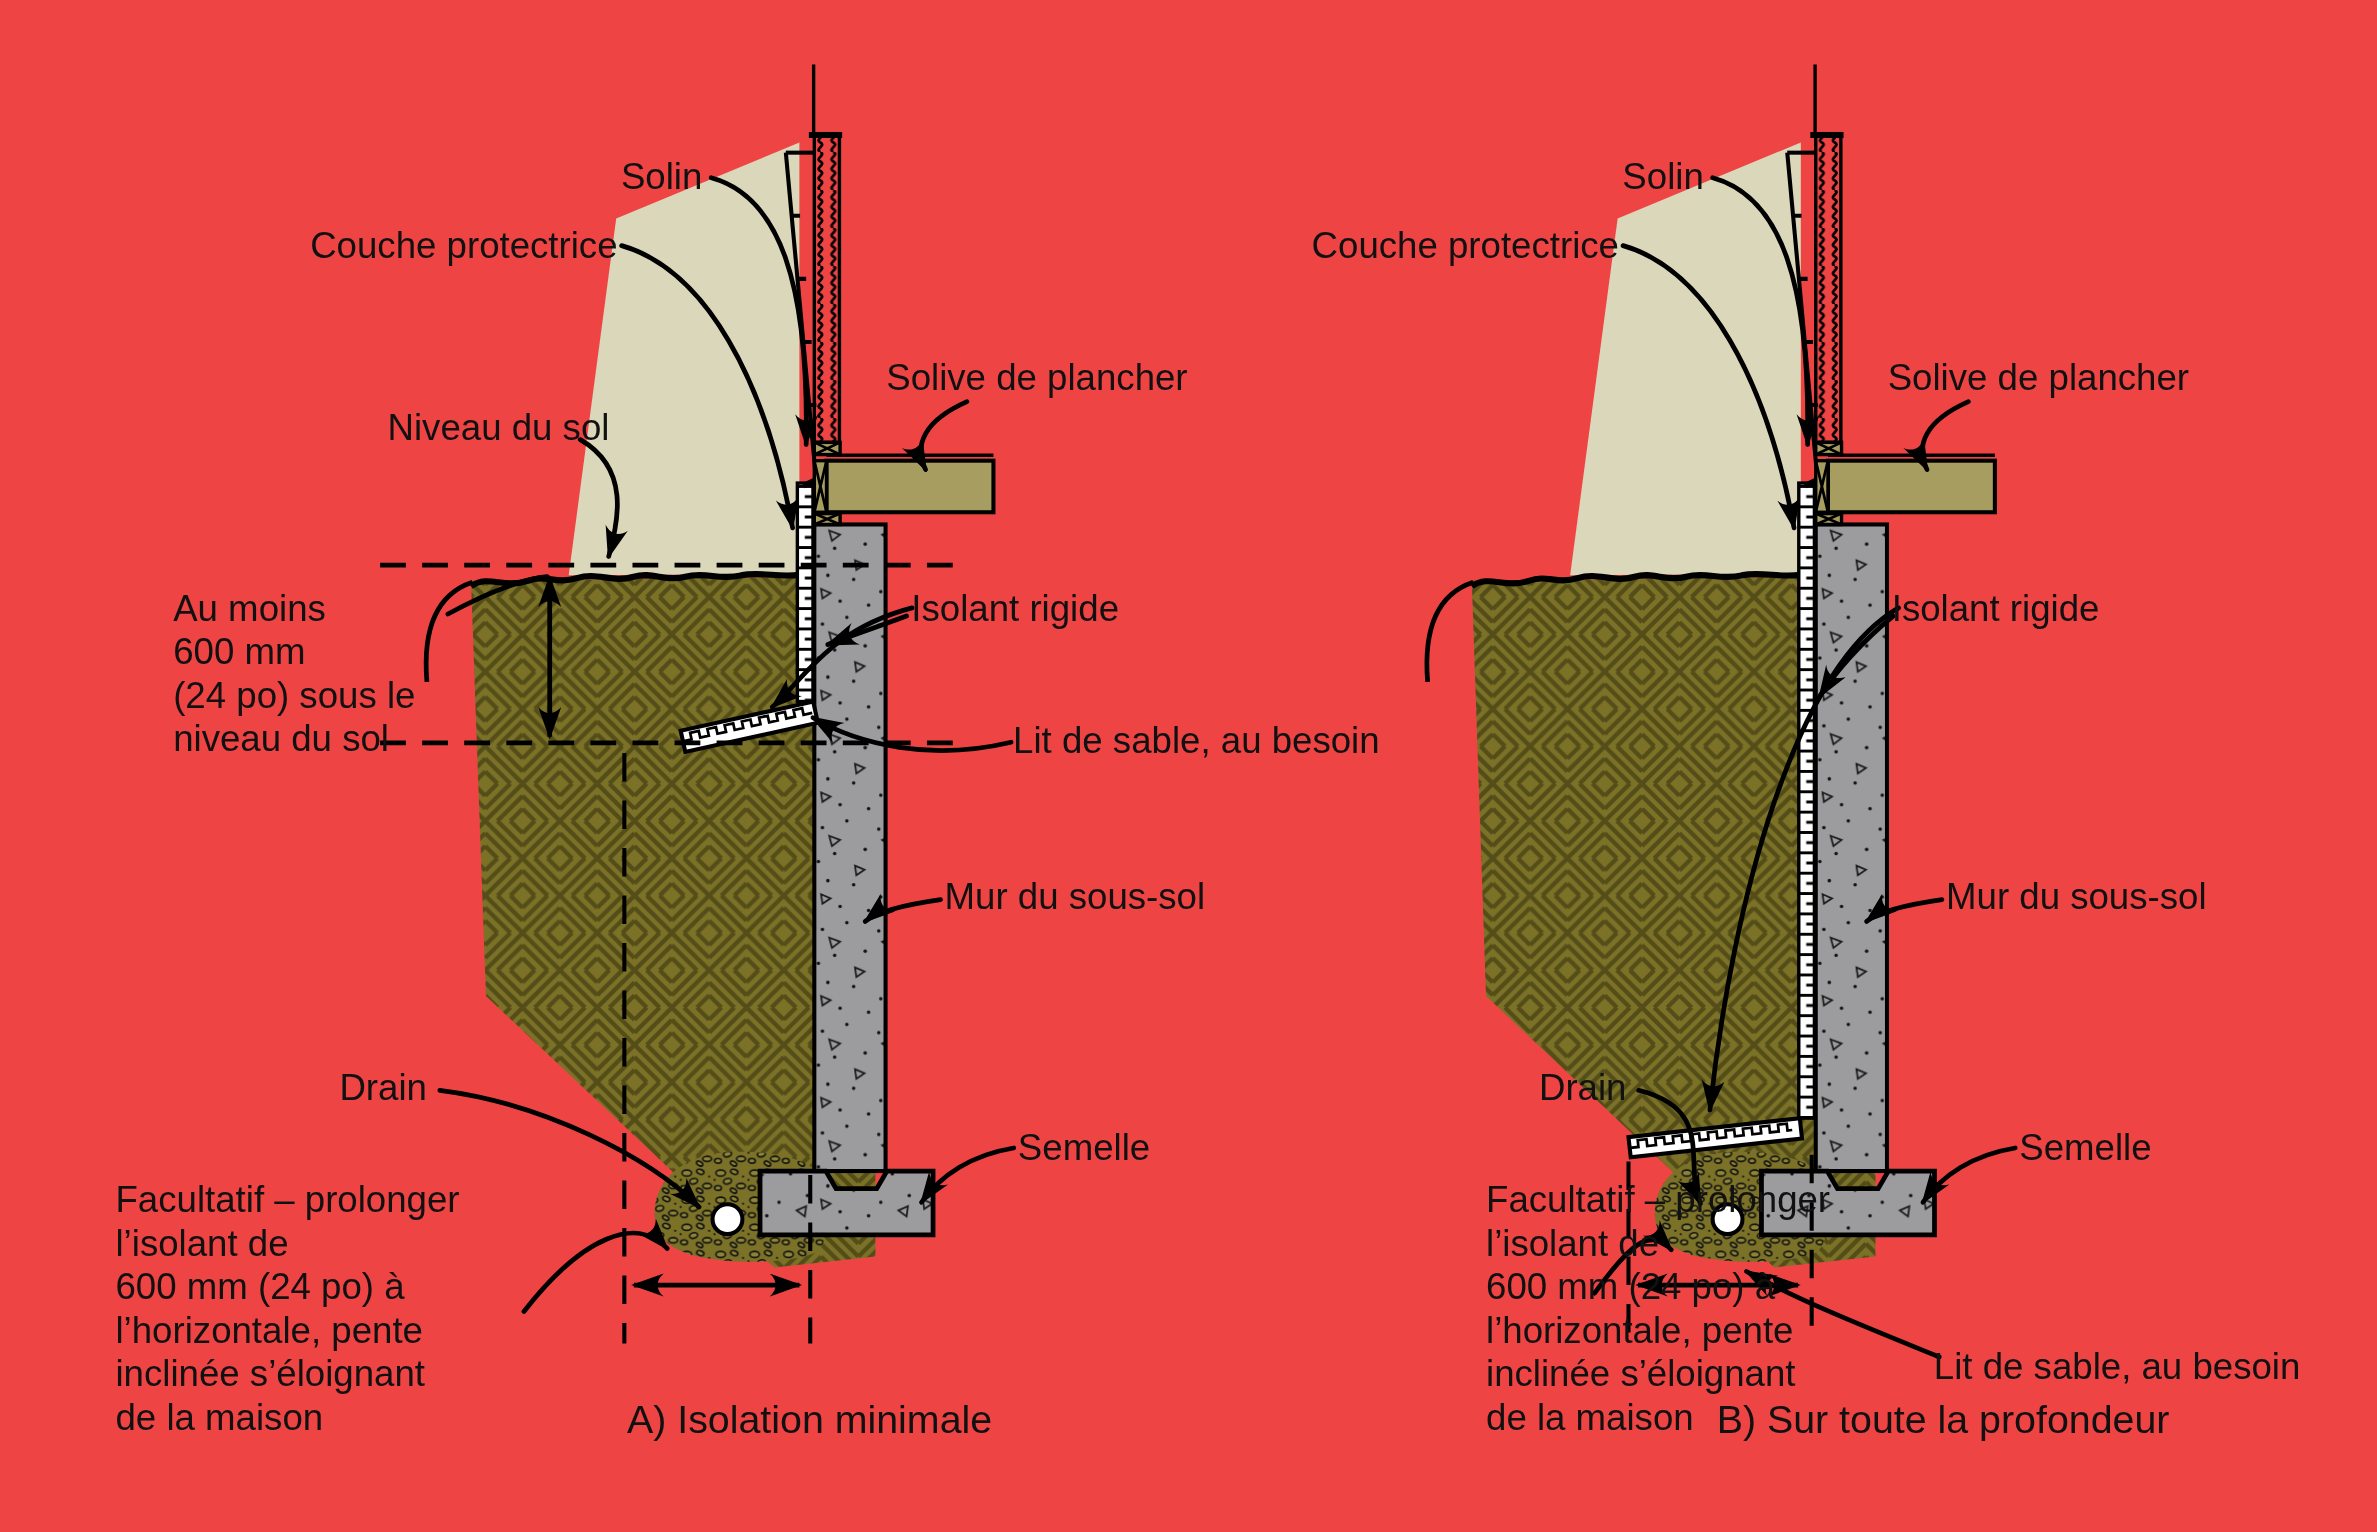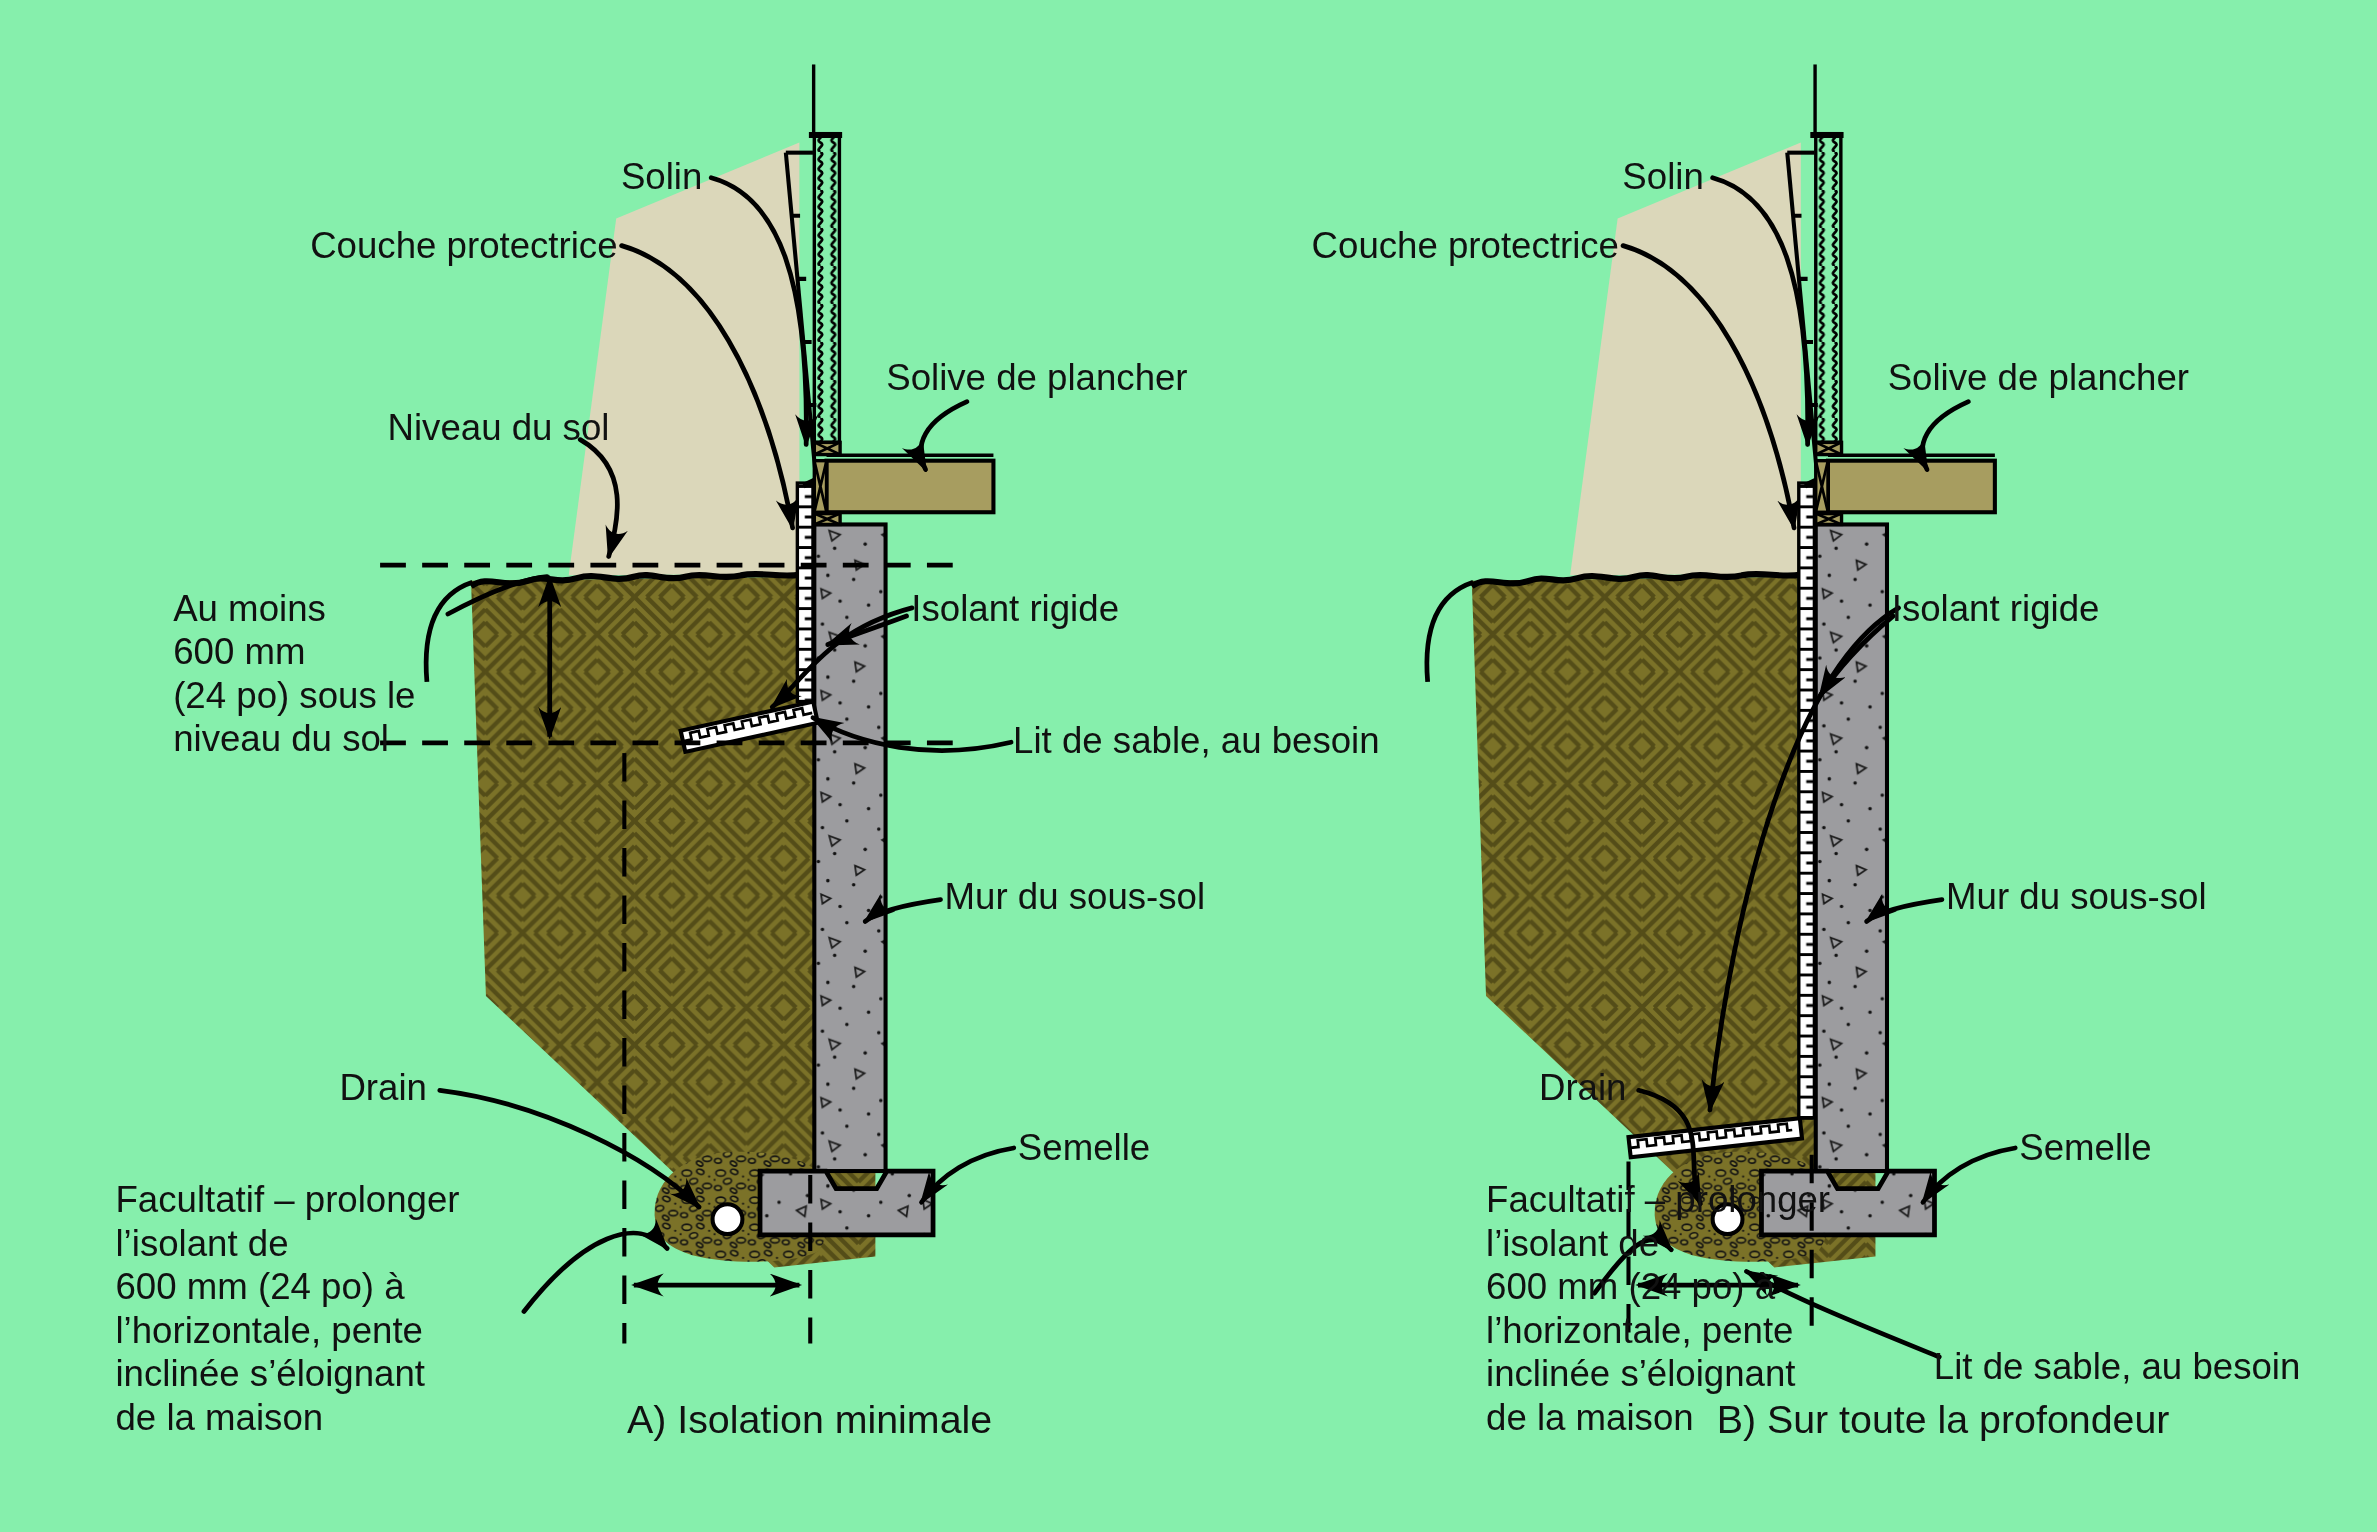--- a/index.html
+++ b/index.html
@@ -1,16 +1,16 @@
 <!DOCTYPE html>
 <html style="font-size:11px"><head>
 <meta charset="utf-8">
 <style>
   html,body{margin:0;padding:0;background:#ffffff;}
-  .stage{width:2377px;height:1532px;position:relative;background:#86efac;text-align:right;}
+  .stage{width:2377px;height:1532px;position:relative;background:#ef4444;text-align:right;}
   svg{display:block;}
   text{font-family:"Liberation Sans","DejaVu Sans",sans-serif;fill:#111;font-size:54px;}
   .cap{font-size:58px;}
   .ld{fill:none;stroke:#000;stroke-width:7;stroke-linecap:round;}
   .dash{stroke:#000;stroke-width:7;stroke-dasharray:38 24;fill:none;}
   .vdash{stroke:#000;stroke-width:6;stroke-dasharray:42 28;fill:none;}
   .dim{stroke:#000;stroke-width:7;fill:none;}
 </style>
 </head>
 <body>

